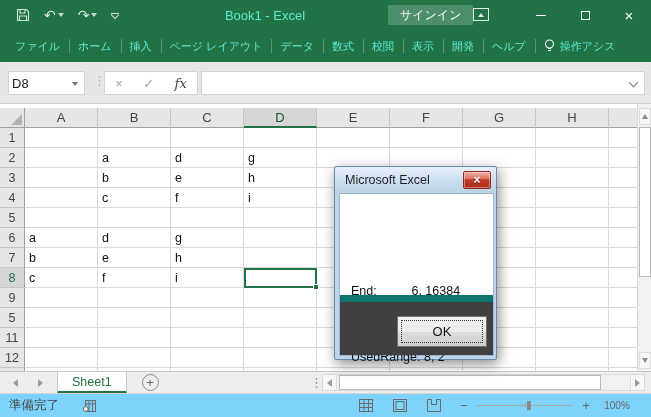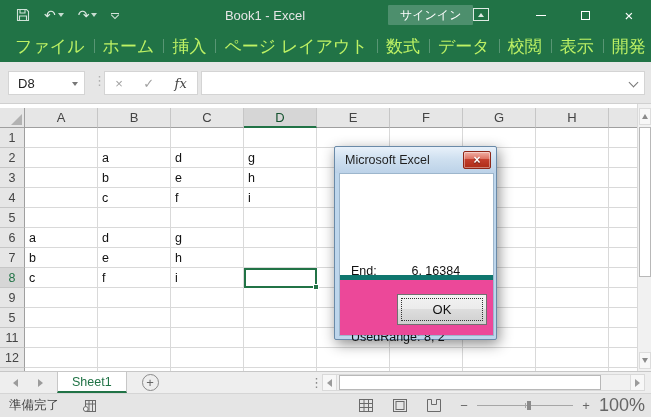--- a/index.html
+++ b/index.html
@@ -8,39 +8,39 @@
   #app { position:relative; width:651px; height:417px; background:#fff; overflow:hidden; }
 
   
   .titlebar { position:absolute; left:0; top:0; width:651px; height:30px; background:#217346; display:flex; align-items:center; }
   .qat { display:flex; align-items:center; gap:14px; padding-left:16px; color:rgba(255,255,255,.85); }
   .qat .btn { display:flex; align-items:center; gap:2px; font-size:14px; }
   .tiny-tri { width:0; height:0; border-left:3px solid transparent; border-right:3px solid transparent; border-top:4px solid rgba(255,255,255,.75); }
   .qat-chev { display:flex; flex-direction:column; align-items:center; gap:2px; }
   .qat-chev .bar { width:8px; height:1px; background:rgba(255,255,255,.8); }
   .qat-chev .chv { width:6px; height:6px; border-right:1px solid rgba(255,255,255,.8); border-bottom:1px solid rgba(255,255,255,.8); transform:rotate(45deg); margin-top:-4px; }
-  .win-title { position:absolute; left:185px; width:160px; text-align:center; color:#e5e5e5; font-size:13px; }
+  .win-title { position:absolute; left:185px; width:160px; text-align:center; color:#5eead4; font-size:13px; }
   .signin { position:absolute; left:388px; top:5px; height:20px; padding:0 12px; background:#4d8f6d; color:#fff; font-size:12px; display:flex; align-items:center; border-radius:1px; }
   .ribbon-disp { position:absolute; left:473px; top:8px; width:16px; height:13px; border:1px solid rgba(255,255,255,.85); display:flex; align-items:center; justify-content:center; }
   .ribbon-disp .up { width:0; height:0; border-left:3px solid transparent; border-right:3px solid transparent; border-bottom:4px solid rgba(255,255,255,.85); }
   .wbtns { position:absolute; right:0; top:0; height:30px; display:flex; }
   .wbtn { width:44px; height:30px; display:flex; align-items:center; justify-content:center; color:#fff; }
   .wbtn .minbar { width:10px; height:1px; background:#fff; }
   .wbtn .maxbox { width:9px; height:9px; border:1px solid #fff; }
   .wbtn.close { font-size:15px; font-weight:400; }
 
   
   .ribbontabs { position:absolute; left:0; top:30px; width:651px; height:32px; background:#217346; display:flex; align-items:stretch; padding-left:6px; }
-  .rtab { position:relative; display:flex; align-items:center; padding:0 9px; color:#bef264; font-size:17px; white-space:nowrap; }
+  .rtab { position:relative; display:flex; align-items:center; padding:0 9px; color:#5eead4; font-size:11px; white-space:nowrap; }
   .rtab + .rtab::before { content:""; position:absolute; left:0; top:9px; bottom:9px; width:1px; background:rgba(255,255,255,.25); }
   .rtab.assistant { gap:5px; }
 
   
   .formularow { position:absolute; left:0; top:62px; width:651px; height:42px; background:#e6e6e6; border-bottom:1px solid #d0d0d0; display:flex; align-items:center; }
-  .namebox { position:absolute; left:8px; top:9px; width:77px; height:24px; background:#fff; border:1px solid #d4d4d4; display:flex; align-items:center; padding-left:9px; font-size:13px; color:#222; }
+  .namebox { position:absolute; left:8px; top:9px; width:77px; height:24px; background:#fff; border:1px solid #d4d4d4; display:flex; align-items:center; padding-left:3px; font-size:13px; color:#222; }
   .namebox .dd { position:absolute; right:6px; top:10px; }
   .fbar-dots { position:absolute; left:93px; top:11px; color:#b0b0b0; font-size:13px; }
   .fxgroup { position:absolute; left:104px; top:9px; width:94px; height:24px; background:#fff; border:1px solid #d4d4d4; display:flex; align-items:center; justify-content:space-around; }
   .fxgroup .cancel, .fxgroup .enter { color:#a0a0a0; font-size:13px; }
   .fxgroup .fx { font-family:"DejaVu Serif","Liberation Serif",serif; font-style:italic; color:#444; font-size:13px; }
   .formulafield { position:absolute; left:201px; top:9px; width:444px; height:24px; background:#fff; border:1px solid #d4d4d4; }
   .formulafield .chev { position:absolute; right:7px; top:7px; width:7px; height:7px; border-right:1px solid #777; border-bottom:1px solid #777; transform:rotate(45deg); }
 
   
   .sheet-area { position:absolute; left:0; top:104px; width:637px; height:267px; background:#fff; overflow:hidden; }
@@ -75,39 +75,39 @@
   .sheettab { background:#fff; border-left:1px solid #c7c7c7; border-right:1px solid #c7c7c7; border-bottom:2px solid #217346; color:#217346; font-size:12.5px; display:flex; align-items:center; padding:0 14px; }
   .newsheet { margin-left:15px; align-self:center; width:17px; height:17px; border:1px solid #8a8a8a; border-radius:50%; color:#666; display:flex; align-items:center; justify-content:center; font-size:13px; line-height:1; }
   .sb-dots { position:absolute; left:310px; top:3px; color:#8a8a8a; font-size:13px; }
   .hscroll { position:absolute; left:322px; top:2px; width:323px; height:17px; background:#f1f1f1; border:1px solid #d9d9d9; }
   .hscroll .hbtn { position:absolute; top:0; width:14px; height:15px; background:#f7f7f7; display:flex; align-items:center; justify-content:center; }
   .hscroll .left { left:0; border-right:1px solid #dcdcdc; }
   .hscroll .right { right:0; border-left:1px solid #dcdcdc; }
   .hthumb { position:absolute; left:16px; top:0; width:262px; height:15px; background:#fff; border:1px solid #b8b8b8; }
 
   
-  .statusbar { position:absolute; left:0; top:393px; width:651px; height:24px; background:#e5e5e5; border-top:1px solid #d5d5d5; display:flex; align-items:center; color:#444; }
+  .statusbar { position:absolute; left:0; top:393px; width:651px; height:24px; background:#7dd3fc; border-top:1px solid #d5d5d5; display:flex; align-items:center; color:#444; }
   .status-ready { padding-left:9px; font-size:12.5px; }
   .macro-icon { margin-left:24px; }
   .status-right { margin-left:auto; display:flex; align-items:center; gap:0; }
   .viewbtn { width:34px; display:flex; justify-content:center; }
   .zoom-minus, .zoom-plus { width:26px; text-align:center; color:#666; font-size:13px; }
   .zoom-track { position:relative; width:96px; height:13px; }
   .zoom-track .line { position:absolute; left:0; right:0; top:6px; height:1px; background:#a6a6a6; }
   .zoom-track .tick { position:absolute; left:50%; top:4px; width:1px; height:5px; background:#a6a6a6; }
   .zoom-track .thumb { position:absolute; left:52%; top:2px; width:4px; height:9px; background:#8a8a8a; }
-  .zoom-pct { width:52px; text-align:center; color:#666; font-size:18px; padding-right:16px; }
-
-  
-  .dialog { position:absolute; left:334px; top:146px; width:163px; height:194px; background:#bed6ec; border:1px solid #6a8aa8; border-radius:2px; box-shadow:2px 4px 14px rgba(0,0,0,.45); z-index:10; }
+  .zoom-pct { width:52px; text-align:center; color:#666; font-size:10px; padding-right:16px; }
+
+  
+  .dialog { position:absolute; left:334px; top:166px; width:163px; height:194px; background:#bed6ec; border:1px solid #6a8aa8; border-radius:2px; box-shadow:2px 4px 14px rgba(0,0,0,.45); z-index:10; }
   .dlg-title { position:absolute; left:0; top:0; right:0; height:26px; background:linear-gradient(#e8f1fa,#cfe0f0 45%,#bcd2e8); display:flex; align-items:center; padding-left:10px; font-size:12.5px; color:#1f1f1f; border-radius:2px 2px 0 0; }
   .dlg-close { position:absolute; right:5px; top:4px; width:28px; height:18px; background:linear-gradient(#f0b0a5,#dd6f5f 45%,#c43f2d 46%,#ad2c17); border:1px solid #8e2718; border-radius:2px; box-shadow:inset 0 0 0 1px rgba(255,255,255,.4); color:#fff; font-size:12px; font-weight:bold; display:flex; align-items:center; justify-content:center; text-shadow:0 1px 1px rgba(0,0,0,.5); line-height:1; }
   .dlg-client { position:absolute; left:4px; top:26px; width:155px; height:163px; background:#fff; border:1px solid #9db6cc; }
   .dlg-msg { position:absolute; left:11px; top:42px; font-size:12.5px; color:#111; line-height:22px; white-space:pre; }
-  .dlg-strip { position:absolute; left:0; bottom:0; width:100%; height:60px; background:#ec4899; border-top:5px solid #0f766e; }
+  .dlg-strip { position:absolute; left:0; bottom:0; width:100%; height:60px; background:#404040; border-top:7px solid #0f766e; }
   .okbtn { position:absolute; right:6px; top:14px; width:90px; height:31px; background:linear-gradient(#f2f2f2,#ebebeb 50%,#dddddd 50%,#cfcfcf); border:1px solid #707070; font-size:13px; color:#111; display:flex; align-items:center; justify-content:center; position:absolute; }
   .okbtn::after { content:""; position:absolute; left:3px; right:3px; top:3px; bottom:3px; border:1px dotted #333; }
 
   svg { display:block; }
 </style>
 </head>
 <body>
 
 <div id="app">
 
@@ -147,22 +147,22 @@
           <span>×</span>
         </div>
     </div>
   </div>
 
   <div class="ribbontabs" id="ribbontabs">
       <div class="rtab">ファイル</div>
       <div class="rtab">ホーム</div>
       <div class="rtab">挿入</div>
       <div class="rtab">ページ レイアウト</div>
+      <div class="rtab">データ</div>
       <div class="rtab">数式</div>
-      <div class="rtab">データ</div>
       <div class="rtab">校閲</div>
       <div class="rtab">表示</div>
       <div class="rtab">開発</div>
       <div class="rtab">ヘルプ</div>
       <div class="rtab assistant">
         <span>
           <svg width="11" height="14" viewBox="0 0 11 14">
             <circle cx="5.5" cy="5" r="4" fill="none" stroke="#fff" stroke-width="1.1"></circle>
             <path d="M4 9.5 h3 M4 11.5 h3" stroke="#fff" stroke-width="1.1"></path>
           </svg>

